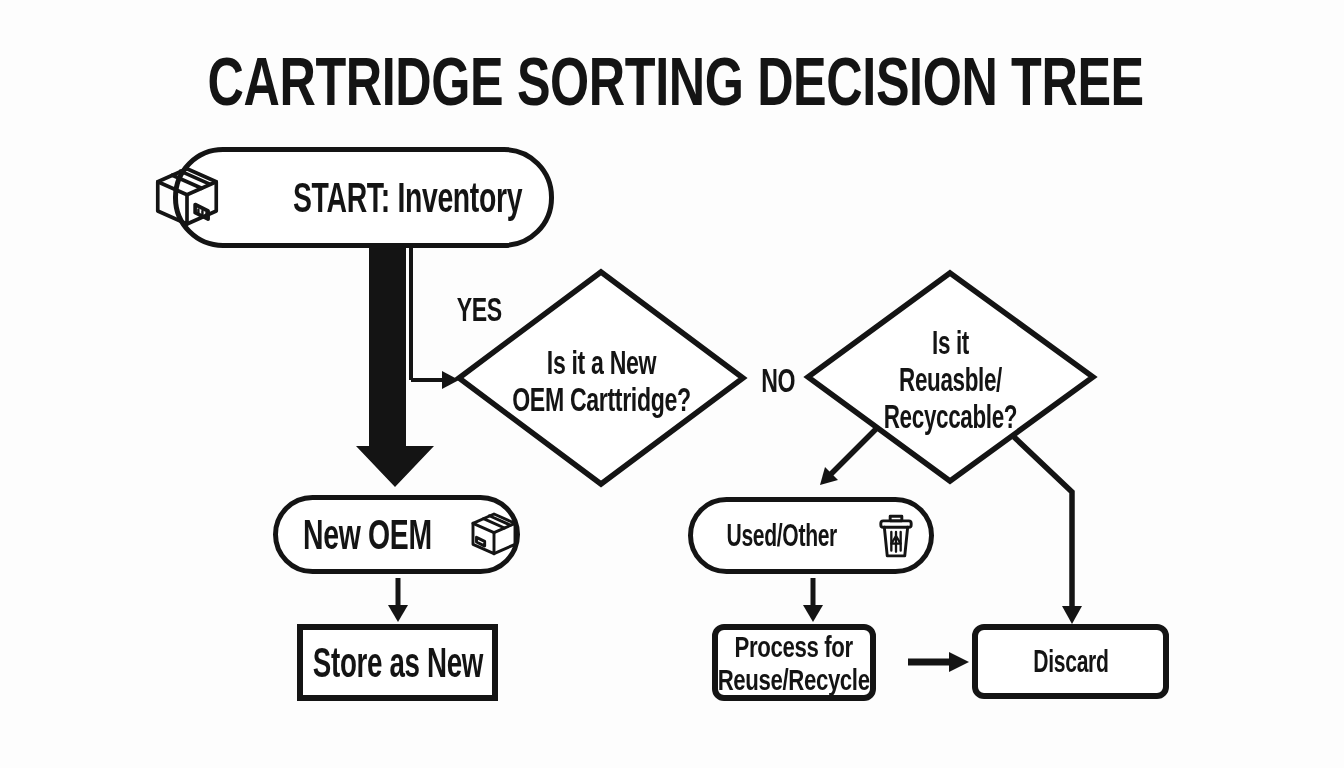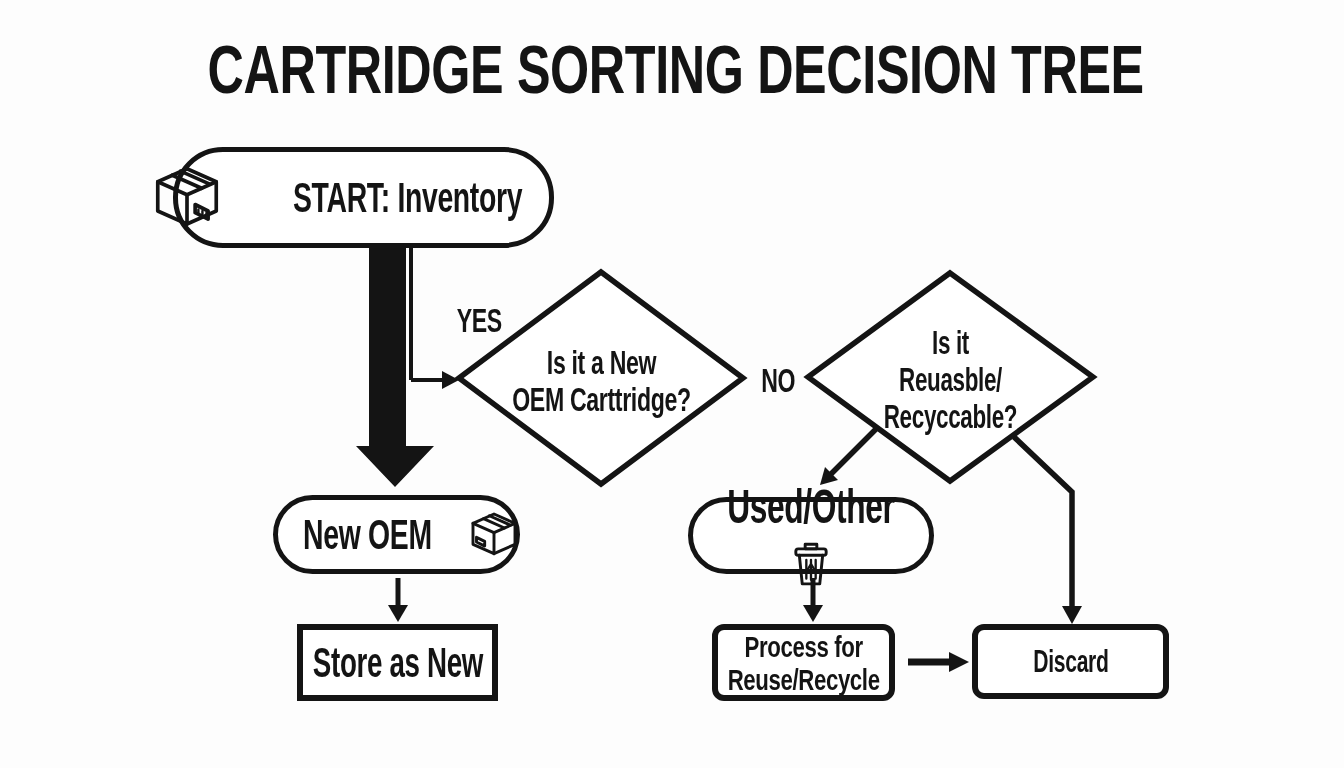--- a/index.html
+++ b/index.html
@@ -6,50 +6,50 @@
   .canvas {
     position:relative; width:1344px; height:768px; overflow:hidden;
     background:#fdfdfd; color:#141414;
     font-family:"Liberation Sans", sans-serif; font-weight:bold;
   }
   
   .cond { display:inline-block; transform:scaleX(0.66); transform-origin:50% 50%; white-space:nowrap; letter-spacing:-0.5px; }
   .cond-block { transform:scaleX(0.68); transform-origin:50% 50%; letter-spacing:-0.5px; }
 
   .title {
-    position:absolute; left:0; right:0; top:34px; margin:0;
+    position:absolute; left:0; right:0; top:34px; margin:12px;
     text-align:center; font-size:68px; line-height:70px; color:#141414; z-index:2;padding-left:8px;
   }
   .title .cond { transform:scaleX(0.74); }
 
   svg.lines { position:absolute; left:0; top:0; z-index:1; }
 
   .node {
     position:absolute; box-sizing:border-box; background:#ffffff;
     border:5px solid #141414; display:flex; align-items:center; justify-content:center;
     z-index:2;
   }
   .node .icon { display:inline-flex; }
   .node .icon svg { display:block; }
 
   .start   { left:173px; top:147px; width:381px; height:101px; border-radius:50px; gap:6px; font-size:43px; }
   .new-oem { left:273px; top:495px; width:247px; height:79px;  border-radius:40px; gap:0; font-size:43px; }
-  .used-other { left:688px; top:497px; width:246px; height:77px; border-radius:39px; gap:2px; font-size:48px;flex-direction:column; }
+  .used-other { left:688px; top:497px; width:246px; height:77px; border-radius:39px; gap:2px; font-size:32px; }
   .store   { left:297px; top:624px; width:201px; height:77px; border-radius:0; border-width:6px; font-size:42px; }
-  .process { left:712px; top:624px; width:183px; height:77px; border-radius:12px; border-width:6px; font-size:30px; line-height:33px; text-align:center; }
+  .process { left:712px; top:624px; width:164px; height:77px; border-radius:12px; border-width:6px; font-size:30px; line-height:33px; text-align:center; }
   .process .cond-block { transform:scaleX(0.74); }
   .discard { left:972px; top:624px; width:197px; height:75px; border-radius:12px; border-width:6px; font-size:32px;text-align:center; }
 
   .diamond-text { position:absolute; text-align:center; z-index:2; }
   .d1-text { left:461px; top:344px; width:281px; font-size:34px; line-height:37px; }
   .d2-text { left:808px; top:324px; width:285px; font-size:33px; line-height:37px; }
 
   .edge-label { position:absolute; text-align:center; z-index:2; font-size:33px; }
   .edge-label .cond { transform:scaleX(0.70); }
-  .yes { left:429px; top:302px; width:100px; }
+  .yes { left:429px; top:291px; width:100px; }
   .no  { left:728px; top:362px; width:100px; }
 </style>
 </head>
 <body>
 
 <div class="canvas">
 
   <h1 class="title">
     <span class="cond">CARTRIDGE SORTING DECISION TREE</span>
   </h1>

